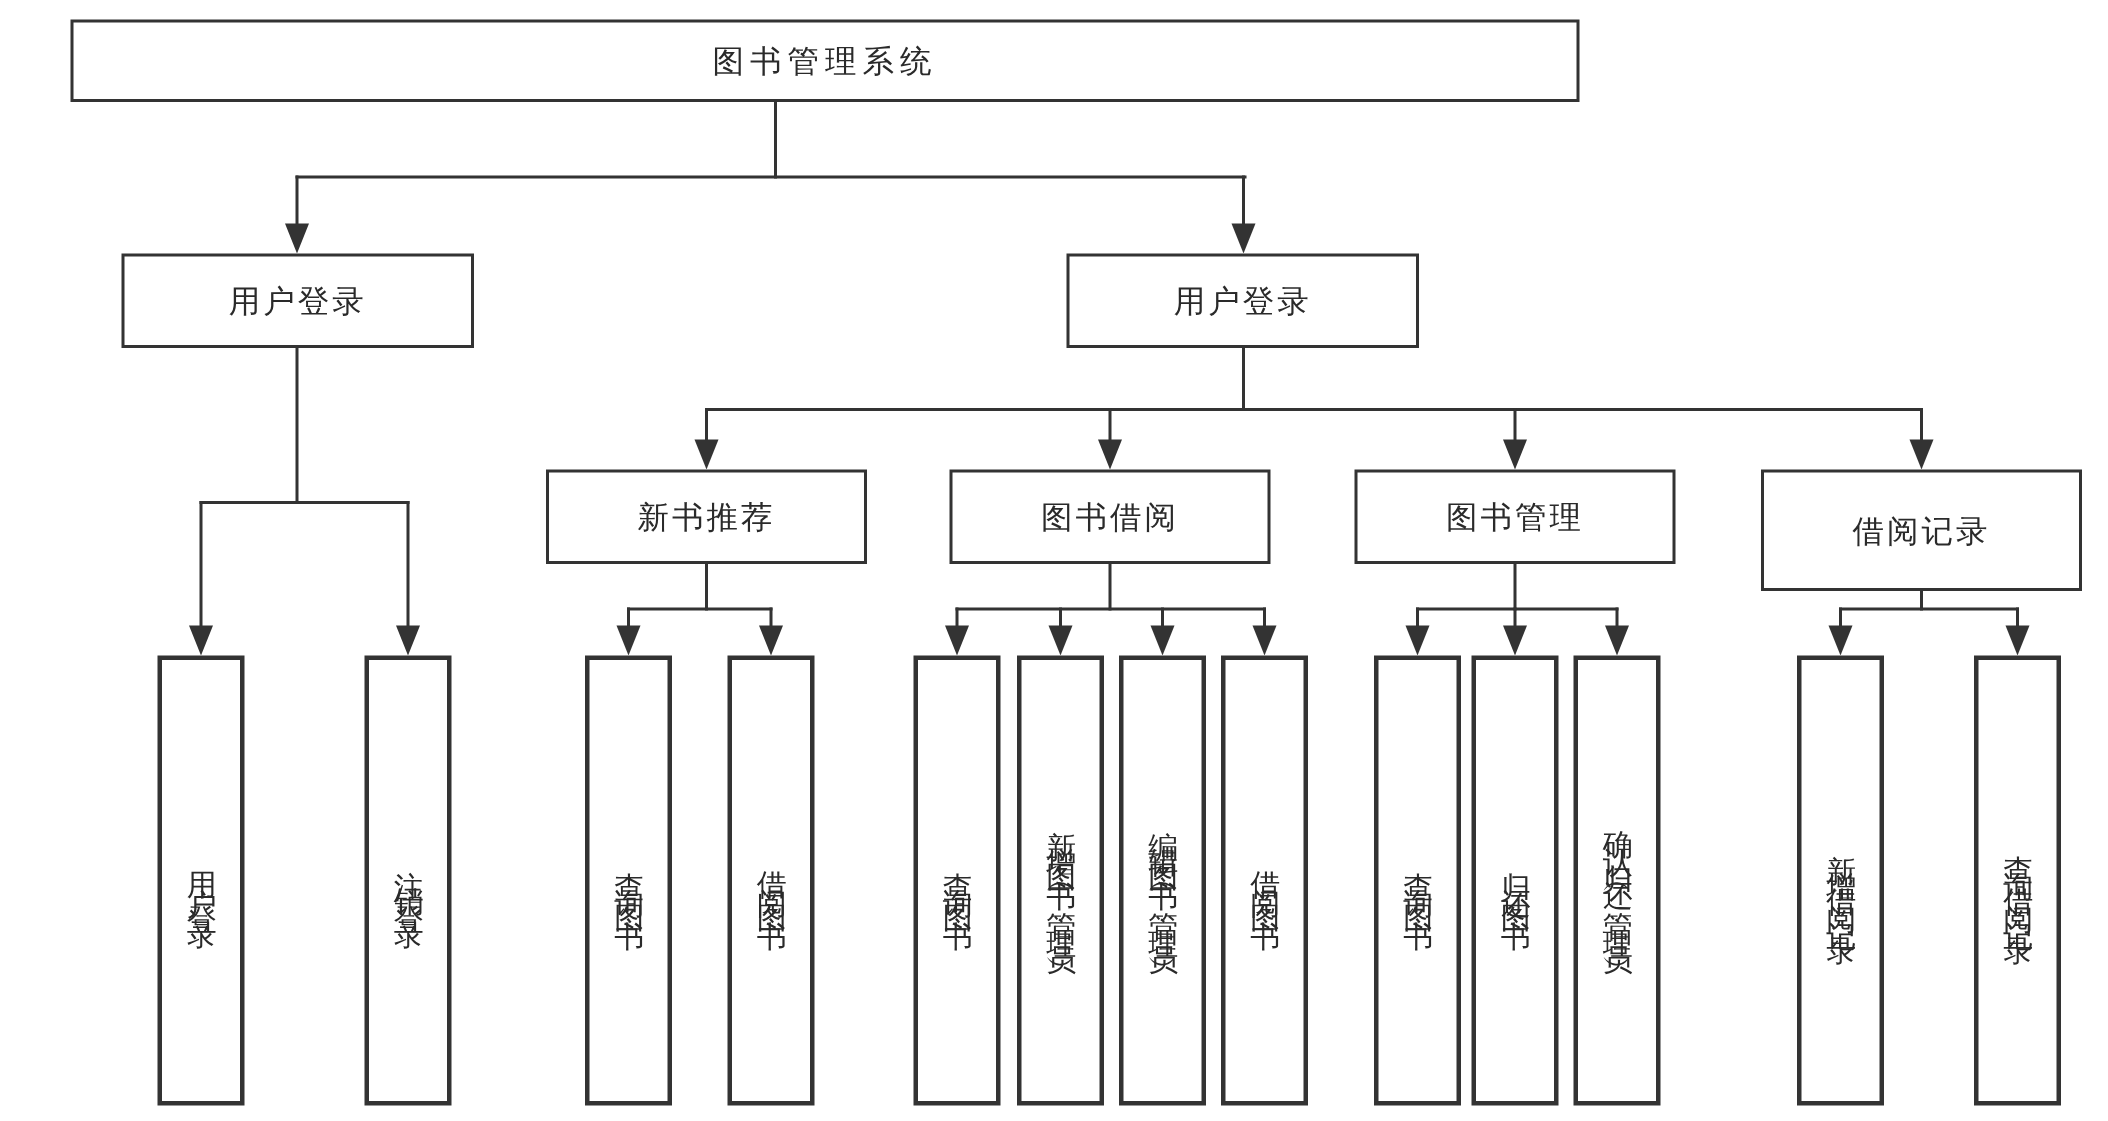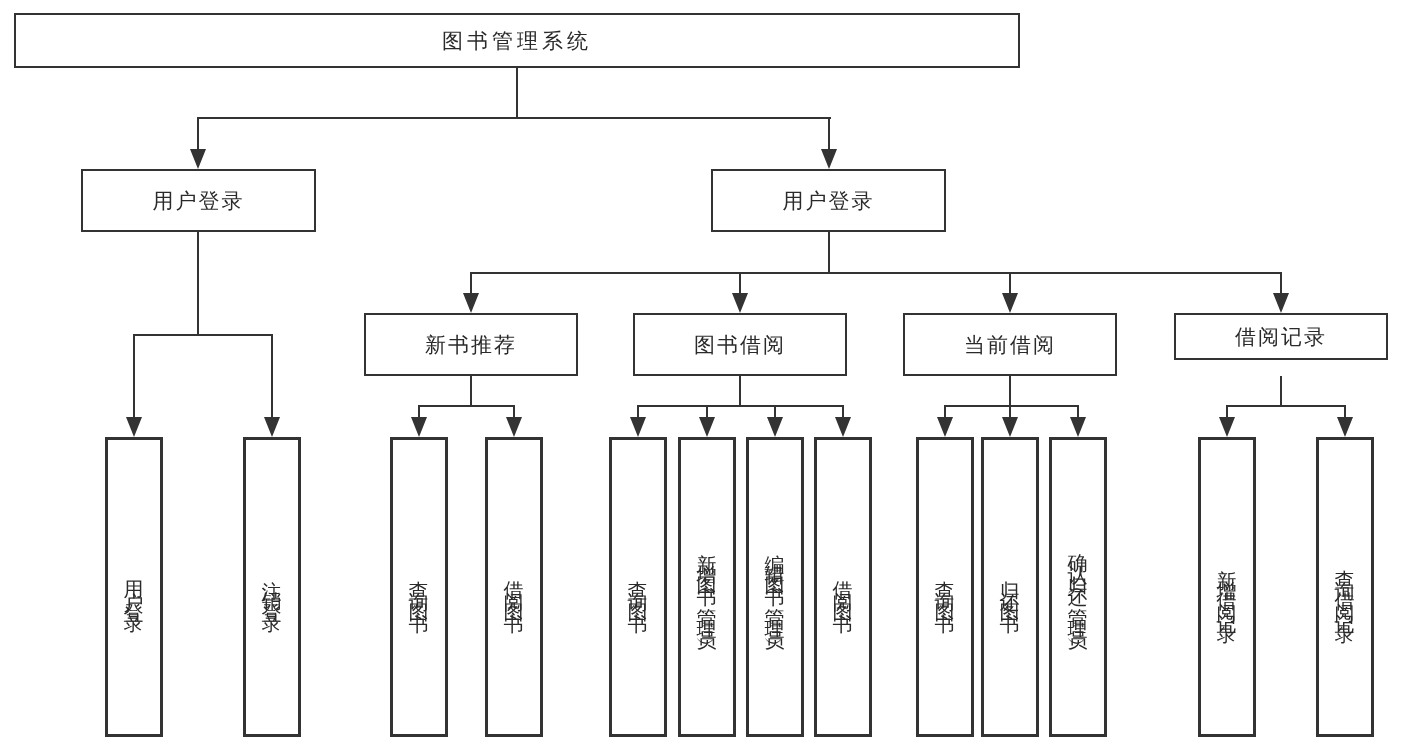--- a/index.html
+++ b/index.html
@@ -2,21 +2,21 @@
 <html><head>
 <meta charset="utf-8">
 <style>
   html,body{margin:0;padding:0;background:#ffffff;}
   body{width:1405px;height:747px;position:relative;overflow:hidden;
        font-family:"Liberation Sans","DejaVu Sans",sans-serif;}
   .canvas{position:absolute;left:0;top:0;width:1405px;height:747px;background:#ffffff;}
   .box{position:absolute;box-sizing:border-box;background:#ffffff;border:2px solid #333333;
        display:flex;align-items:center;justify-content:center;
        color:#2a2a2a;font-size:21px;letter-spacing:2px;white-space:nowrap;z-index:2;}
-  .root-box{letter-spacing:4px;}
+  .root-box{letter-spacing:4px;margin-left:33px;}
   .leaf{border-width:3px;}
   .vtext{writing-mode:vertical-lr;text-orientation:mixed;
          font-size:20px;letter-spacing:11px;color:#2a2a2a;line-height:1;}
   .hline{position:absolute;height:2px;background:#333333;z-index:1;}
   .vline{position:absolute;width:2px;background:#333333;z-index:1;}
   .arrow{position:absolute;width:0;height:0;z-index:1;
          border-left:8px solid transparent;border-right:8px solid transparent;
          border-top:20px solid #333333;}
   .watermark{position:absolute;left:1188px;top:712px;font-size:19px;letter-spacing:0.5px;
              color:rgba(154,154,162,0.95);z-index:5;white-space:nowrap;}
@@ -62,23 +62,23 @@
   <div class="vline" style="left:1280px;top:272px;height:24px"></div>
   <div class="arrow" style="left:1273px;top:293px"></div>
 
   <div class="box" style="left:364px;top:313px;width:214px;height:63px">
     <span>新书推荐</span>
   </div>
   <div class="box" style="left:633px;top:313px;width:214px;height:63px">
     <span>图书借阅</span>
   </div>
   <div class="box" style="left:903px;top:313px;width:214px;height:63px">
-    <span>当前借阅</span>
+    <span>图书管理</span>
   </div>
-  <div class="box" style="left:1174px;top:313px;width:214px;height:47px">
+  <div class="box" style="left:1174px;top:313px;width:214px;height:81px">
     <span>借阅记录</span>
   </div>
 
   <div class="vline" style="left:470px;top:376px;height:31px"></div>
   <div class="hline" style="left:418px;top:405px;width:97px"></div>
   <div class="vline" style="left:418px;top:405px;height:14px"></div>
   <div class="arrow" style="left:411px;top:417px"></div>
   <div class="vline" style="left:513px;top:405px;height:14px"></div>
   <div class="arrow" style="left:506px;top:417px"></div>
 

